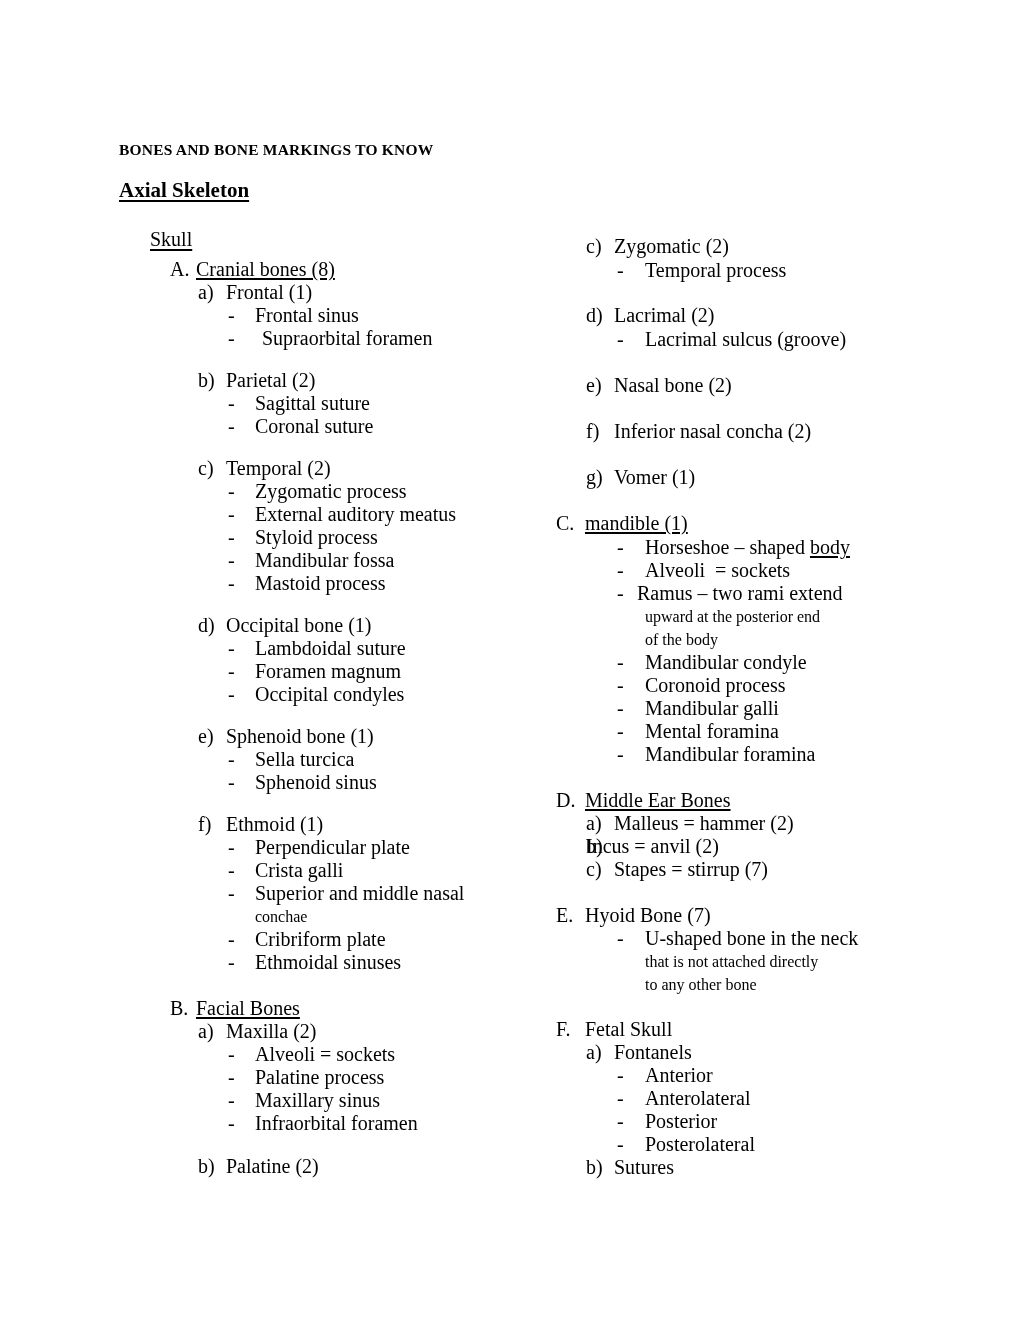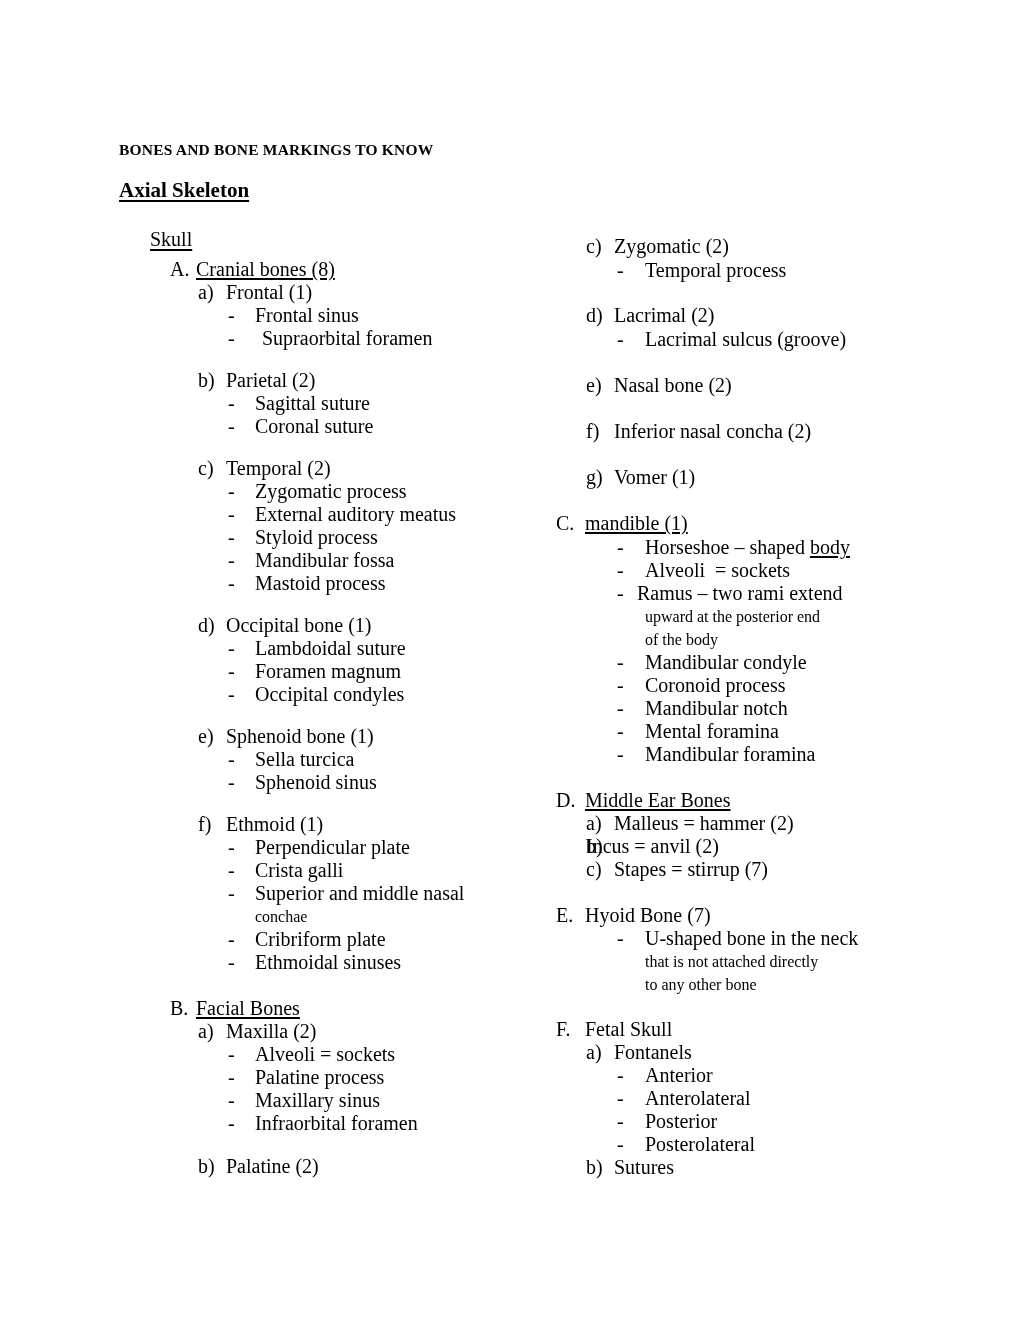--- a/index.html
+++ b/index.html
@@ -300,21 +300,21 @@
     <div class="row" style="left:617px; top:651px;">
       <span class="marker">-</span>
       <span class="text" style="margin-left:28px;">Mandibular condyle</span>
     </div>
     <div class="row" style="left:617px; top:674px;">
       <span class="marker">-</span>
       <span class="text" style="margin-left:28px;">Coronoid process</span>
     </div>
     <div class="row" style="left:617px; top:697px;">
       <span class="marker">-</span>
-      <span class="text" style="margin-left:28px;">Mandibular notch</span>
+      <span class="text" style="margin-left:28px;">Mandibular galli</span>
     </div>
     <div class="row" style="left:617px; top:720px;">
       <span class="marker">-</span>
       <span class="text" style="margin-left:28px;">Mental foramina</span>
     </div>
     <div class="row" style="left:617px; top:743px;">
       <span class="marker">-</span>
       <span class="text" style="margin-left:28px;">Mandibular foramina</span>
     </div>
 

